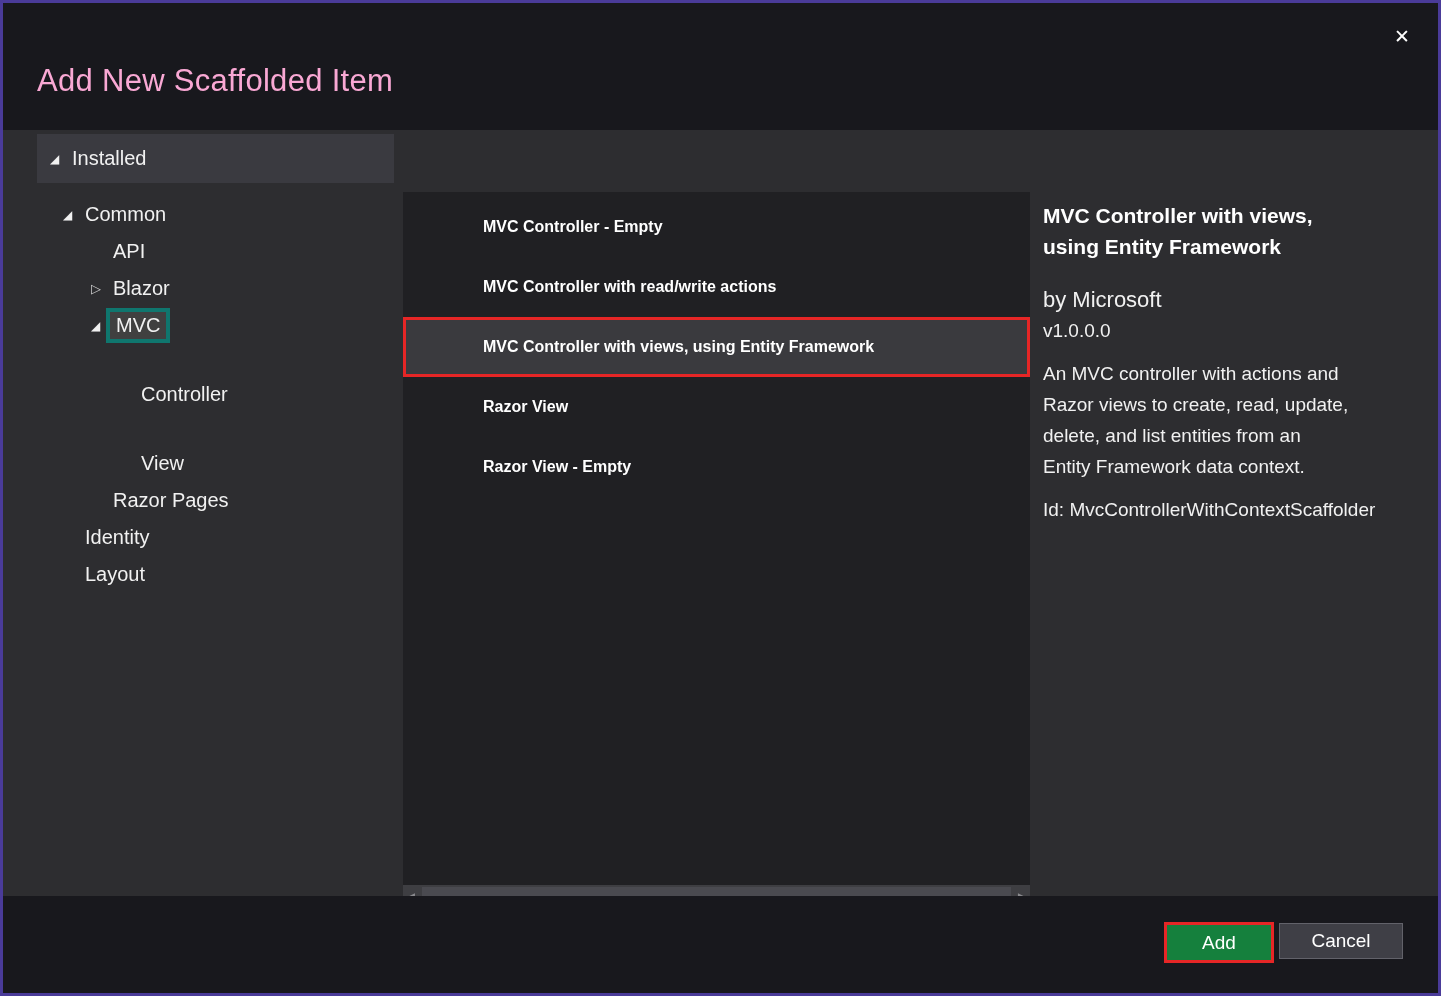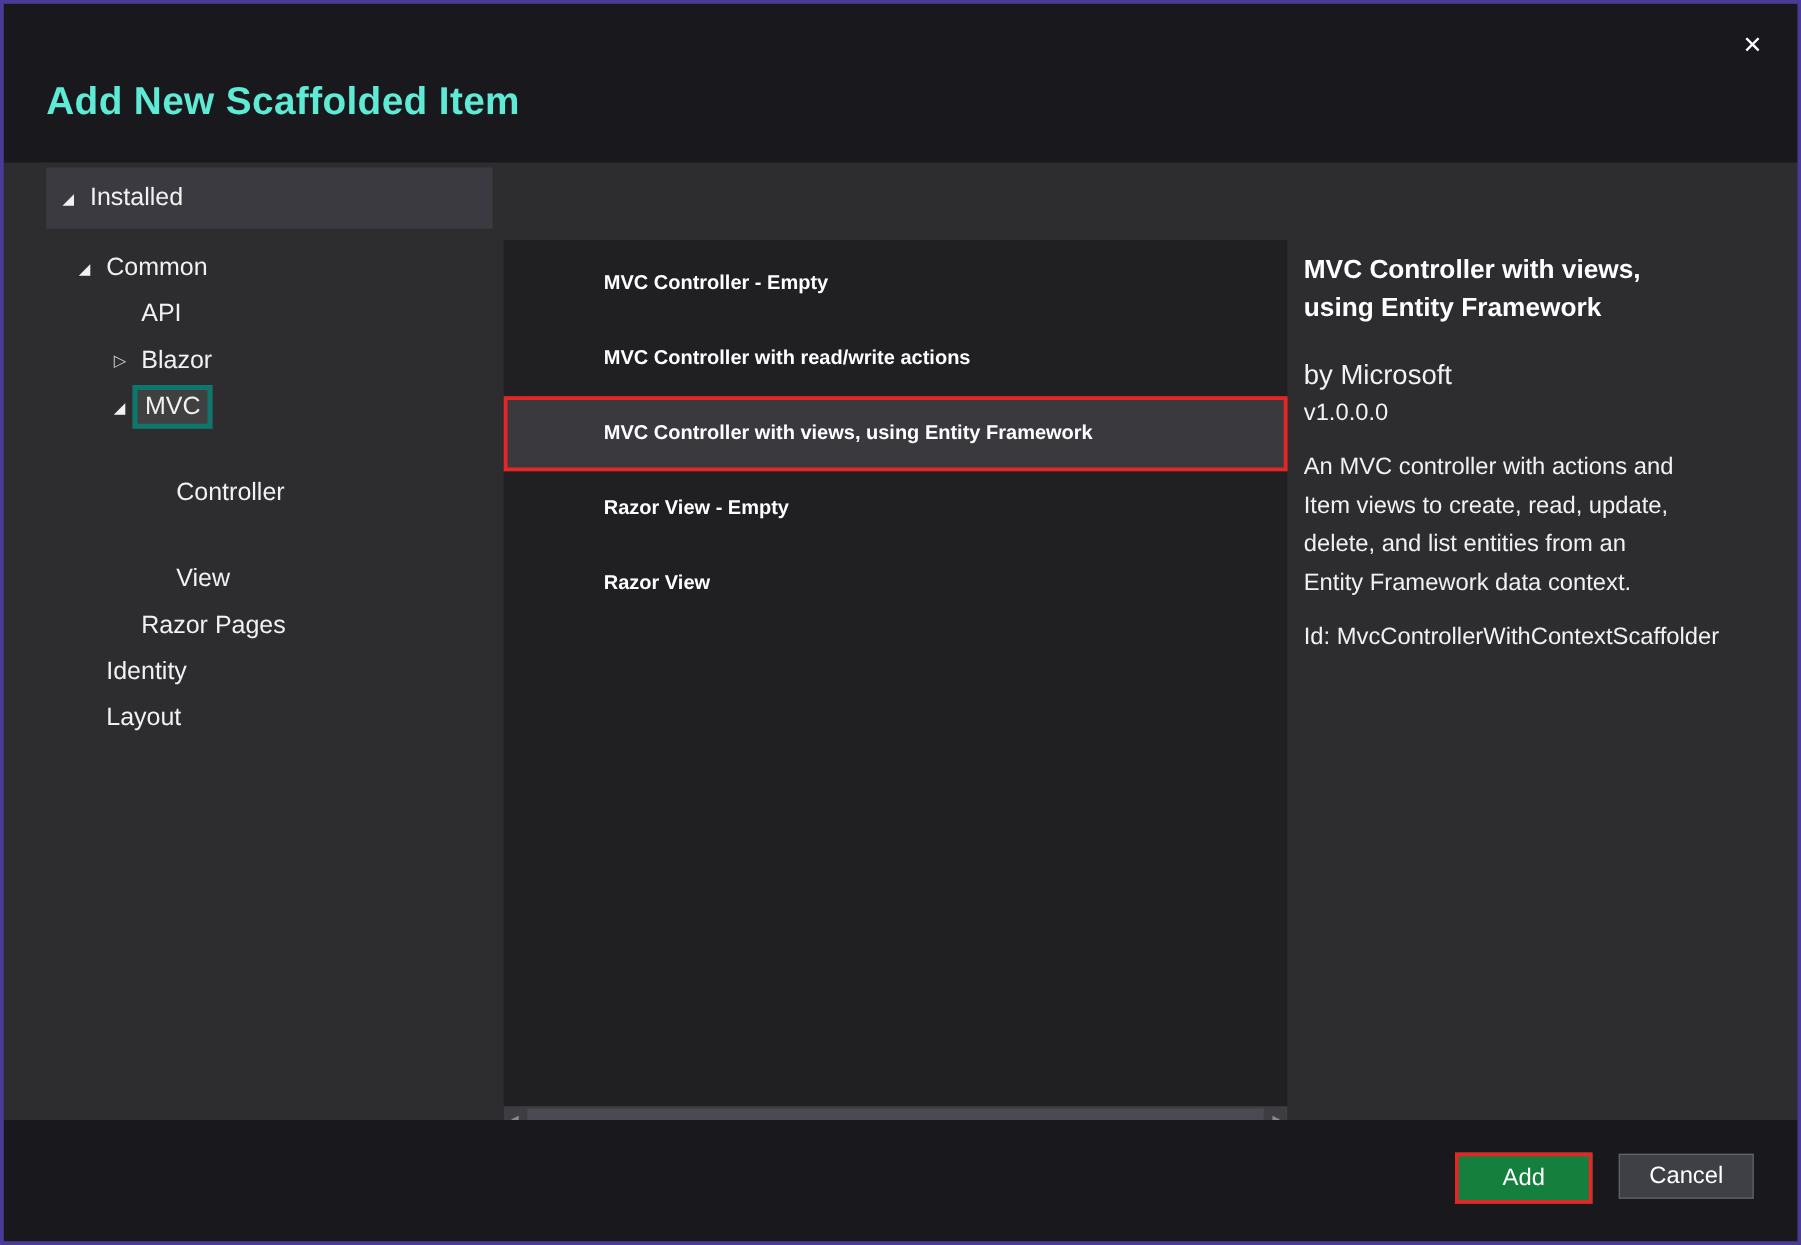--- a/index.html
+++ b/index.html
@@ -12,21 +12,21 @@
     position: relative; width: 1441px; height: 996px;
     border: 3px solid #4a3b99; background: #2d2d30;
     color: #f1f1f1; overflow: hidden;
   }
   .titlebar {
     position: absolute; left: 0; top: 0; right: 0; height: 127px;
     background: #18181d;
   }
   .title {
     position: absolute; left: 34px; top: 60px;
-    font-size: 31px; font-weight: 700; color: #5eead4; letter-spacing: 0.3px;
+    font-size: 31px; font-weight: 400; color: #f9a8d4; letter-spacing: 0.3px;
   }
   .close {
     position: absolute; right: 18px; top: 16px; width: 36px; height: 34px;
     background: transparent; border: none; color: #ffffff;
     font-size: 19px; font-family: inherit; cursor: pointer;
   }
   .installed-header {
     position: absolute; left: 34px; top: 131px; width: 357px; height: 49px;
     background: #3a3a40; display: flex; align-items: center;
     padding-left: 13px; font-size: 20px; cursor: default;
@@ -89,21 +89,21 @@
   .footer {
     position: absolute; left: 0; right: 0; bottom: 0; height: 97px;
     background: #18181d;
   }
   .add-btn {
     position: absolute; right: 164px; bottom: 30px; width: 110px; height: 41px;
     background: #15803d; border: 3px solid #e62626; color: #ffffff;
     font-size: 19px; font-family: inherit; cursor: pointer;
   }
   .cancel-btn {
-    position: absolute; right: 35px; bottom: 34px; width: 108px; height: 36px;
+    position: absolute; right: 35px; bottom: 34px; width: 124px; height: 36px;
     background: #3f3f46; border: 1px solid #62626a; color: #ffffff;
     font-size: 19px; font-family: inherit; cursor: pointer;
   }
 </style>
 </head>
 <body>
 
 <div class="dialog">
 
   <div class="titlebar">
@@ -155,37 +155,37 @@
     <div class="litem">
       <span>MVC Controller - Empty</span>
     </div>
     <div class="litem">
       <span>MVC Controller with read/write actions</span>
     </div>
     <div class="litem selected">
       <span>MVC Controller with views, using Entity Framework</span>
     </div>
     <div class="litem">
-      <span>Razor View - Empty</span>
+      <span>Razor View</span>
     </div>
     <div class="litem">
-      <span>Razor View</span>
+      <span>Razor View - Empty</span>
     </div>
     <div class="hscroll">
       <span class="sarrow left">◄</span>
       <div class="sthumb"></div>
       <span class="sarrow right">►</span>
     </div>
   </div>
 
   <div class="desc">
     <div class="desc-title">MVC Controller with views, using Entity Framework</div>
     <div class="desc-author">by Microsoft</div>
     <div class="desc-version">v1.0.0.0</div>
-    <div class="desc-text">An MVC controller with actions and Item views to create, read, update, delete, and list entities from an Entity Framework data context.</div>
+    <div class="desc-text">An MVC controller with actions and Razor views to create, read, update, delete, and list entities from an Entity Framework data context.</div>
     <div class="desc-id">Id: MvcControllerWithContextScaffolder</div>
   </div>
 
   <div class="footer">
     <button class="add-btn">Add</button>
     <button class="cancel-btn">Cancel</button>
   </div>
 
 </div>
 

